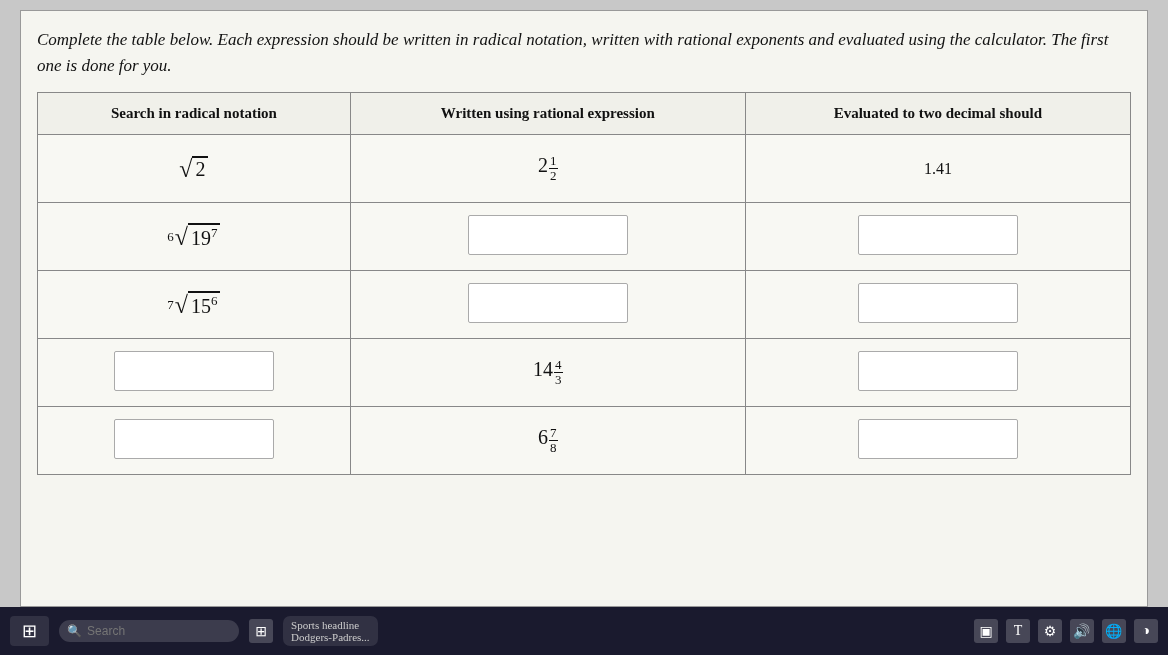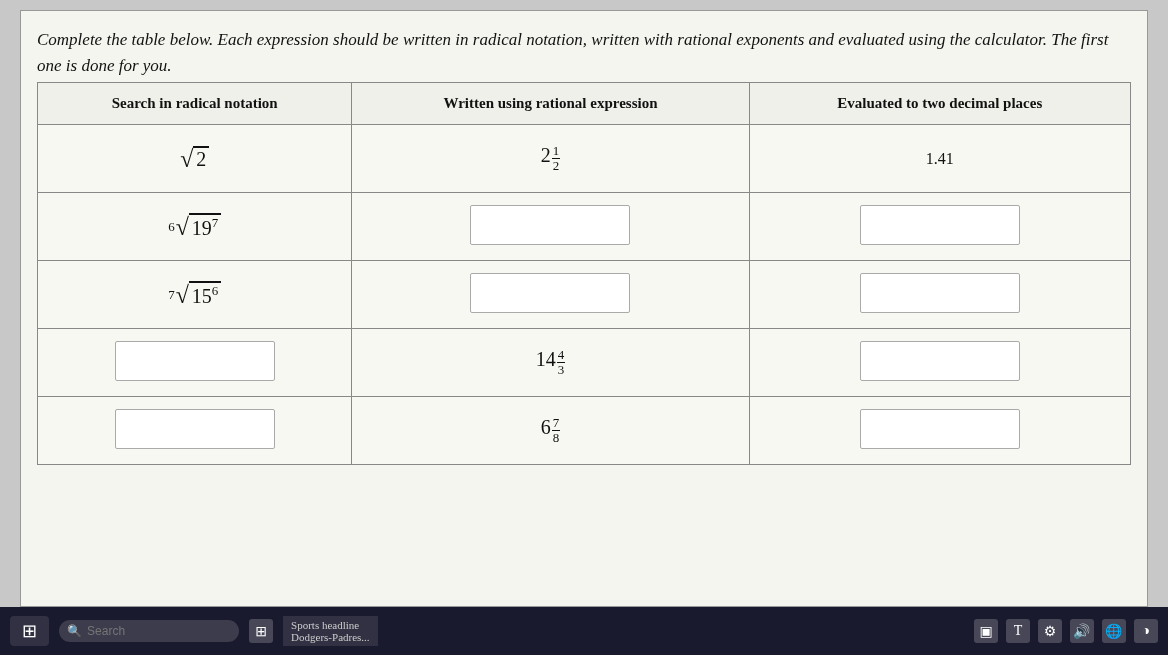--- a/index.html
+++ b/index.html
@@ -18,21 +18,21 @@
       margin: 10px 20px 0 20px;
       padding: 16px;
       border: 1px solid #999;
       flex: 1;
     }
 
     .instructions {
       font-style: italic;
       font-size: 17px;
       line-height: 1.5;
-      margin-bottom: 4px;
+      margin-bottom: 14px;
       color: #111;
     }
 
     table {
       width: 100%;
       border-collapse: collapse;
       background: #f8f8f3;
     }
 
     th, td {
@@ -147,21 +147,21 @@
       border-radius: 3px;
       display: flex;
       align-items: center;
       justify-content: center;
       font-size: 14px;
       color: white;
     }
     .news-item {
       background: rgba(255,255,255,0.1);
       padding: 3px 8px;
-      border-radius: 0;
+      border-radius: 7px;
       font-size: 11px;
       color: #ccc;
     }
 
     
     .sqrt-wrapper {
       display: inline-flex;
       align-items: center;
       font-size: 20px;
     }
@@ -187,21 +187,21 @@
 <body>
 
 <div class="main-content">
   <p class="instructions">Complete the table below. Each expression should be written in radical notation, written with rational exponents and evaluated using the calculator. The first one is done for you.</p>
 
   <table>
     <thead>
       <tr>
         <th>Search in radical notation</th>
         <th>Written using rational expression</th>
-        <th>Evaluated to two decimal places</th>
+        <th>Evaluated to two decimal should</th>
       </tr>
     </thead>
     <tbody>
 
       <tr>
         <td>
           <span class="sqrt-wrapper">
             <span class="sqrt-sign">√</span>
             <span class="sqrt-radicand">2</span>
           </span>

